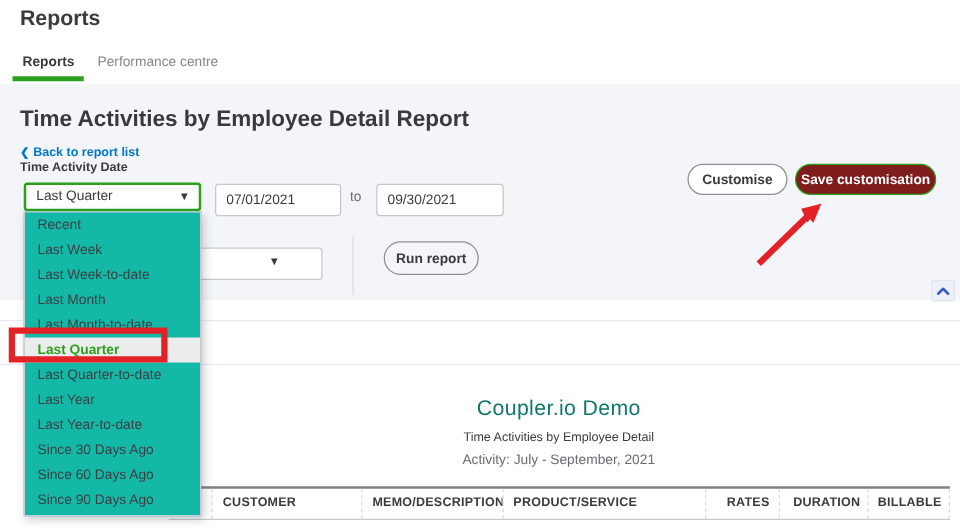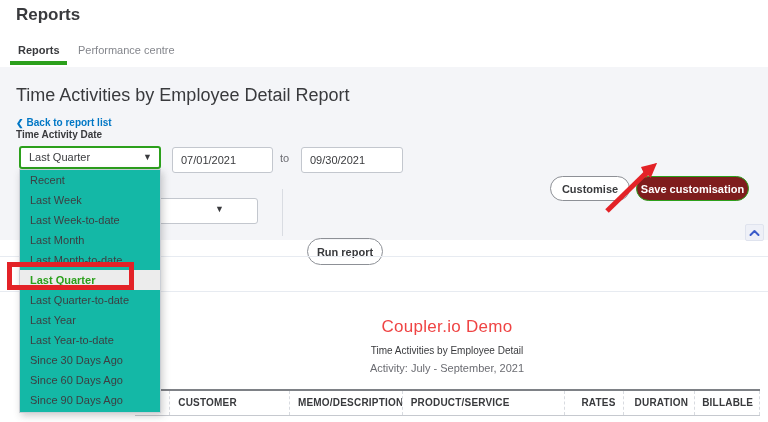--- a/index.html
+++ b/index.html
@@ -8,58 +8,58 @@
 
   
   .page-title{position:absolute;left:16px;top:5px;font-size:17px;font-weight:bold;color:#393a3d;}
   .tab{position:absolute;top:44px;font-size:11px;cursor:pointer;}
   .tab-reports{left:18px;font-weight:bold;color:#393a3d;}
   .tab-perf{left:78px;color:#84868c;}
   .tab-underline{position:absolute;left:10px;top:61px;width:57px;height:4px;background:#2ca01c;}
 
   
   .band{position:absolute;left:0;top:67px;width:768px;height:173px;background:#f4f5f8;}
-  .report-title{position:absolute;left:16px;top:85px;font-size:18px;font-weight:400;color:#393a3d;}
+  .report-title{position:absolute;left:16px;top:85px;font-size:18px;font-weight:700;color:#393a3d;}
   .back-link{position:absolute;left:16px;top:117px;font-size:10px;font-weight:600;color:#0077c5;cursor:pointer;}
   .back-link .chev{font-size:9px;margin-right:3px;}
   .field-label{position:absolute;left:16px;top:129px;font-size:10px;font-weight:bold;color:#393a3d;}
 
   .select-period{position:absolute;left:19px;top:146px;width:142px;height:23px;background:#fff;
     border:2px solid #2ca01c;border-radius:3px;box-sizing:border-box;font-size:11px;line-height:19px;
     padding-left:8px;cursor:pointer;}
   .select-period .caret{position:absolute;right:7px;top:0;line-height:19px;font-size:9px;color:#393a3d;}
 
   .date-input{position:absolute;top:147px;height:26px;border:1px solid #c3c7ce;border-radius:3px;
     box-sizing:border-box;background:#fff;font-family:"Liberation Sans",sans-serif;
     font-size:11px;color:#393a3d;padding:0 0 0 8px;}
   .date-from{left:172px;width:101px;}
   .date-to{left:301px;width:102px;}
   .to-label{position:absolute;left:280px;top:152px;font-size:11px;color:#6b6c72;}
 
   .pill{position:absolute;display:flex;align-items:center;justify-content:center;
-    border-radius:13px;font-size:11px;font-weight:bold;cursor:pointer;box-sizing:border-box;margin-top:45px;}
+    border-radius:13px;font-size:11px;font-weight:bold;cursor:pointer;box-sizing:border-box;}
   .btn-customise{left:550px;top:131px;width:80px;height:25px;background:#fff;border:1px solid #8d9096;color:#393a3d;}
   .btn-save{left:636px;top:131px;width:113px;height:25px;background:#7f1d1d;border:1px solid #2ca01c;color:#fff;}
   .btn-run{left:307px;top:193px;width:76px;height:27px;background:transparent;border:1px solid #8d9096;color:#393a3d;border-radius:14px;}
 
   .select-group{position:absolute;left:120px;top:198px;width:138px;height:26px;background:#fff;
     border:1px solid #c3c7ce;border-radius:3px;box-sizing:border-box;cursor:pointer;}
   .select-group .caret{position:absolute;right:33px;top:5px;font-size:9px;color:#393a3d;}
   .v-divider{position:absolute;left:282px;top:189px;width:1px;height:47px;background:#d9dce2;}
 
   .collapse-btn{position:absolute;left:745px;top:224px;width:19px;height:17px;background:#eef0f7;
     border:1px solid #dfe3ee;border-radius:2px;box-sizing:border-box;display:flex;align-items:center;
     justify-content:center;cursor:pointer;}
 
   
   .hr{position:absolute;left:0;width:768px;height:1px;background:#e7ebf1;}
   .hr1{top:256px;} .hr2{top:291px;}
 
   .canvas-center{position:absolute;left:127px;top:0;width:640px;text-align:center;}
-  .company-name{position:absolute;left:0;width:100%;top:317px;font-size:17px;color:#ef4444;letter-spacing:.3px;}
+  .company-name{position:absolute;left:0;width:100%;top:317px;font-size:17px;color:#0f766e;letter-spacing:.3px;}
   .canvas-sub{position:absolute;left:0;width:100%;top:345px;font-size:10px;font-weight:normal;color:#393a3d;}
   .canvas-period{position:absolute;left:0;width:100%;top:362px;font-size:11px;color:#6b6c72;}
 
   .table-head{position:absolute;left:135px;top:389px;width:625px;height:24px;display:flex;
     border-top:2px solid #7e8186;border-bottom:1px solid #c6c9cf;box-sizing:content-box;}
   .th{height:24px;line-height:24px;font-size:10px;font-weight:bold;color:#393a3d;letter-spacing:.2px;
     box-sizing:border-box;border-left:1px dashed #d8dbe0;overflow:hidden;white-space:nowrap;}
   .th:first-child{border-left:none;}
   .th:last-child{border-right:1px dashed #d8dbe0;}
   .th1{width:35px;} .th2{width:122px;padding-left:8px;} .th3{width:153px;padding-left:8px;}

